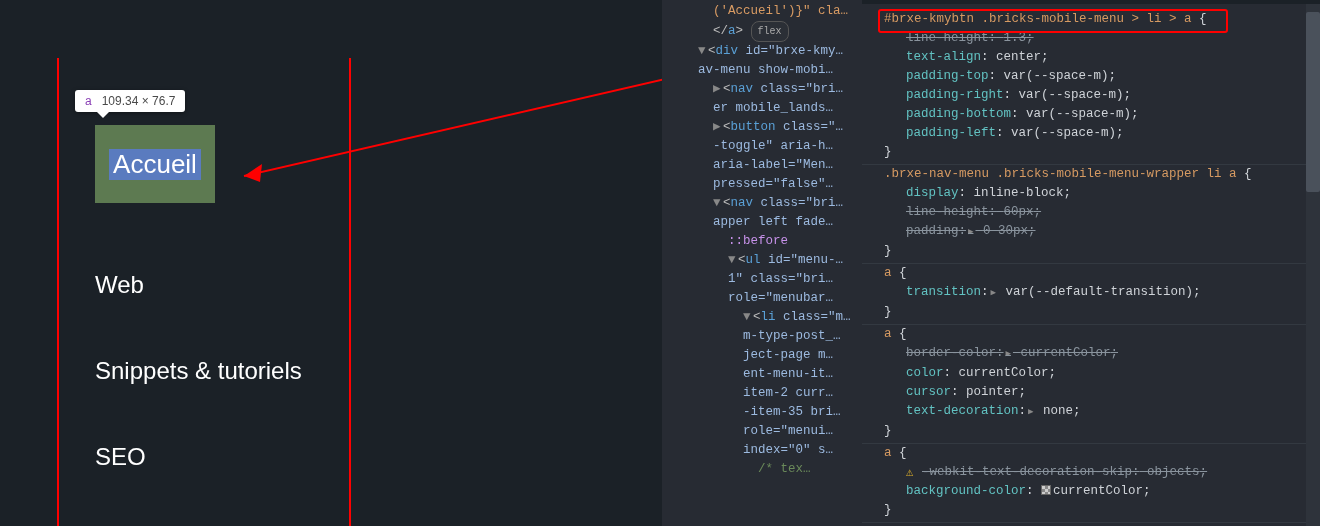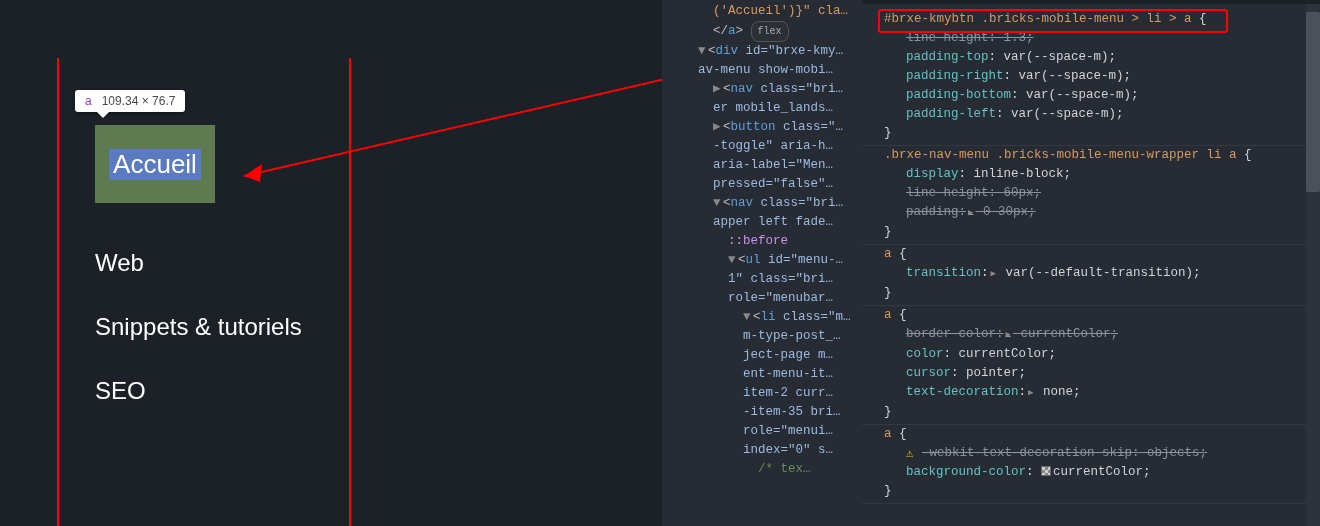--- a/index.html
+++ b/index.html
@@ -17,21 +17,21 @@
   .preview {
     position: absolute;
     left: 0; top: 0;
     width: 660px; height: 526px;
   }
   .menu-list {
     position: absolute;
     left: 95px; top: 155px;
     display: flex;
     flex-direction: column;
-    gap: 36px;
+    gap: 58px;
   }
   .menu-item {
     font-size: 24px;
     color: #ffffff;
   }
   .menu-item.highlight {
     position: relative;
     width: 120px; height: 78px;
     background: #5d7a51;
     display: flex;
@@ -189,20 +189,21 @@
   <polygon points="244,176 262,164 260,182" fill="#ff0000"></polygon>
 </svg>
 <div class="red-box" style="left:878px; top:9px; width:350px; height:24px;"></div>
 
 <div class="dom-panel" id="dom-panel"><span class="row">&nbsp;&nbsp;&nbsp;&nbsp;&nbsp;&nbsp;<span class="t-val">('Accueil')}" cla…</span></span><span class="row">&nbsp;&nbsp;&nbsp;&nbsp;&nbsp;&nbsp;<span class="t-punc">&lt;/</span><span class="t-tag">a</span><span class="t-punc">&gt;</span> <span class="flex-badge">flex</span></span><span class="row">&nbsp;&nbsp;&nbsp;&nbsp;<span class="arrow">▼</span><span class="t-punc">&lt;</span><span class="t-tag">div</span> <span class="t-attr">id="brxe-kmy…</span></span><span class="row">&nbsp;&nbsp;&nbsp;&nbsp;<span class="t-attr">av-menu show-mobi…</span></span><span class="row">&nbsp;&nbsp;&nbsp;&nbsp;&nbsp;&nbsp;<span class="arrow">▶</span><span class="t-punc">&lt;</span><span class="t-tag">nav</span> <span class="t-attr">class="bri…</span></span><span class="row">&nbsp;&nbsp;&nbsp;&nbsp;&nbsp;&nbsp;<span class="t-attr">er mobile_lands…</span></span><span class="row">&nbsp;&nbsp;&nbsp;&nbsp;&nbsp;&nbsp;<span class="arrow">▶</span><span class="t-punc">&lt;</span><span class="t-tag">button</span> <span class="t-attr">class="…</span></span><span class="row">&nbsp;&nbsp;&nbsp;&nbsp;&nbsp;&nbsp;<span class="t-attr">-toggle" aria-h…</span></span><span class="row">&nbsp;&nbsp;&nbsp;&nbsp;&nbsp;&nbsp;<span class="t-attr">aria-label="Men…</span></span><span class="row">&nbsp;&nbsp;&nbsp;&nbsp;&nbsp;&nbsp;<span class="t-attr">pressed="false"…</span></span><span class="row">&nbsp;&nbsp;&nbsp;&nbsp;&nbsp;&nbsp;<span class="arrow">▼</span><span class="t-punc">&lt;</span><span class="t-tag">nav</span> <span class="t-attr">class="bri…</span></span><span class="row">&nbsp;&nbsp;&nbsp;&nbsp;&nbsp;&nbsp;<span class="t-attr">apper left fade…</span></span><span class="row">&nbsp;&nbsp;&nbsp;&nbsp;&nbsp;&nbsp;&nbsp;&nbsp;<span class="t-pseudo">::before</span></span><span class="row">&nbsp;&nbsp;&nbsp;&nbsp;&nbsp;&nbsp;&nbsp;&nbsp;<span class="arrow">▼</span><span class="t-punc">&lt;</span><span class="t-tag">ul</span> <span class="t-attr">id="menu-…</span></span><span class="row">&nbsp;&nbsp;&nbsp;&nbsp;&nbsp;&nbsp;&nbsp;&nbsp;<span class="t-attr">1" class="bri…</span></span><span class="row">&nbsp;&nbsp;&nbsp;&nbsp;&nbsp;&nbsp;&nbsp;&nbsp;<span class="t-attr">role="menubar…</span></span><span class="row">&nbsp;&nbsp;&nbsp;&nbsp;&nbsp;&nbsp;&nbsp;&nbsp;&nbsp;&nbsp;<span class="arrow">▼</span><span class="t-punc">&lt;</span><span class="t-tag">li</span> <span class="t-attr">class="m…</span></span><span class="row">&nbsp;&nbsp;&nbsp;&nbsp;&nbsp;&nbsp;&nbsp;&nbsp;&nbsp;&nbsp;<span class="t-attr">m-type-post_…</span></span><span class="row">&nbsp;&nbsp;&nbsp;&nbsp;&nbsp;&nbsp;&nbsp;&nbsp;&nbsp;&nbsp;<span class="t-attr">ject-page m…</span></span><span class="row">&nbsp;&nbsp;&nbsp;&nbsp;&nbsp;&nbsp;&nbsp;&nbsp;&nbsp;&nbsp;<span class="t-attr">ent-menu-it…</span></span><span class="row">&nbsp;&nbsp;&nbsp;&nbsp;&nbsp;&nbsp;&nbsp;&nbsp;&nbsp;&nbsp;<span class="t-attr">item-2 curr…</span></span><span class="row">&nbsp;&nbsp;&nbsp;&nbsp;&nbsp;&nbsp;&nbsp;&nbsp;&nbsp;&nbsp;<span class="t-attr">-item-35 bri…</span></span><span class="row">&nbsp;&nbsp;&nbsp;&nbsp;&nbsp;&nbsp;&nbsp;&nbsp;&nbsp;&nbsp;<span class="t-attr">role="menui…</span></span><span class="row">&nbsp;&nbsp;&nbsp;&nbsp;&nbsp;&nbsp;&nbsp;&nbsp;&nbsp;&nbsp;<span class="t-attr">index="0" s…</span></span><span class="row">&nbsp;&nbsp;&nbsp;&nbsp;&nbsp;&nbsp;&nbsp;&nbsp;&nbsp;&nbsp;&nbsp;&nbsp;<span class="t-comment">/* tex…</span></span></div>
 
 <div class="css-panel" id="css-panel">
     <div class="rule first">
       <div><span class="selector">#brxe-kmybtn .bricks-mobile-menu &gt; li &gt; a</span> <span class="brace">{</span></div>
       <div class="strike"><span class="indent"></span><span class="prop">line-height</span><span class="colon">:</span> <span class="valc">1.3</span><span class="colon">;</span></div>
+      <div class=""><span class="indent"></span><span class="prop">text-align</span><span class="colon">:</span> <span class="valc">center</span><span class="colon">;</span></div>
       <div class=""><span class="indent"></span><span class="prop">padding-top</span><span class="colon">:</span> <span class="valc">var(--space-m)</span><span class="colon">;</span></div>
       <div class=""><span class="indent"></span><span class="prop">padding-right</span><span class="colon">:</span> <span class="valc">var(--space-m)</span><span class="colon">;</span></div>
       <div class=""><span class="indent"></span><span class="prop">padding-bottom</span><span class="colon">:</span> <span class="valc">var(--space-m)</span><span class="colon">;</span></div>
       <div class=""><span class="indent"></span><span class="prop">padding-left</span><span class="colon">:</span> <span class="valc">var(--space-m)</span><span class="colon">;</span></div>
       <div><span class="brace">}</span></div>
     </div>
     <div class="rule ">
       <div><span class="selector">.brxe-nav-menu .bricks-mobile-menu-wrapper li a</span> <span class="brace">{</span></div>
       <div class=""><span class="indent"></span><span class="prop">display</span><span class="colon">:</span> <span class="valc">inline-block</span><span class="colon">;</span></div>
       <div class="strike"><span class="indent"></span><span class="prop">line-height</span><span class="colon">:</span> <span class="valc">60px</span><span class="colon">;</span></div>

